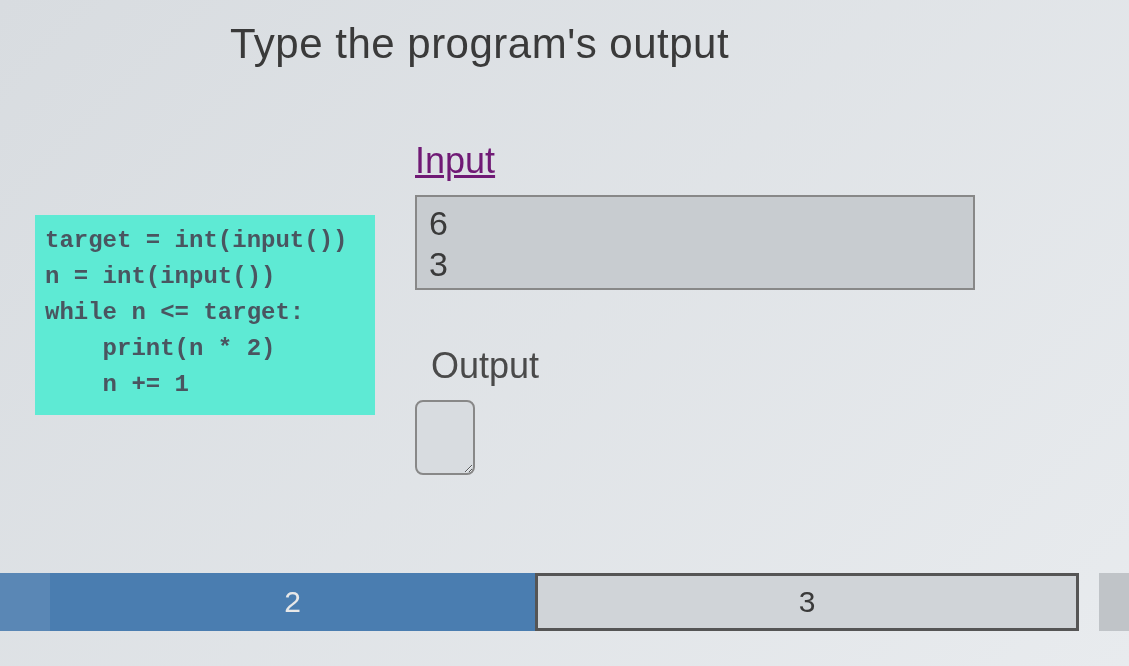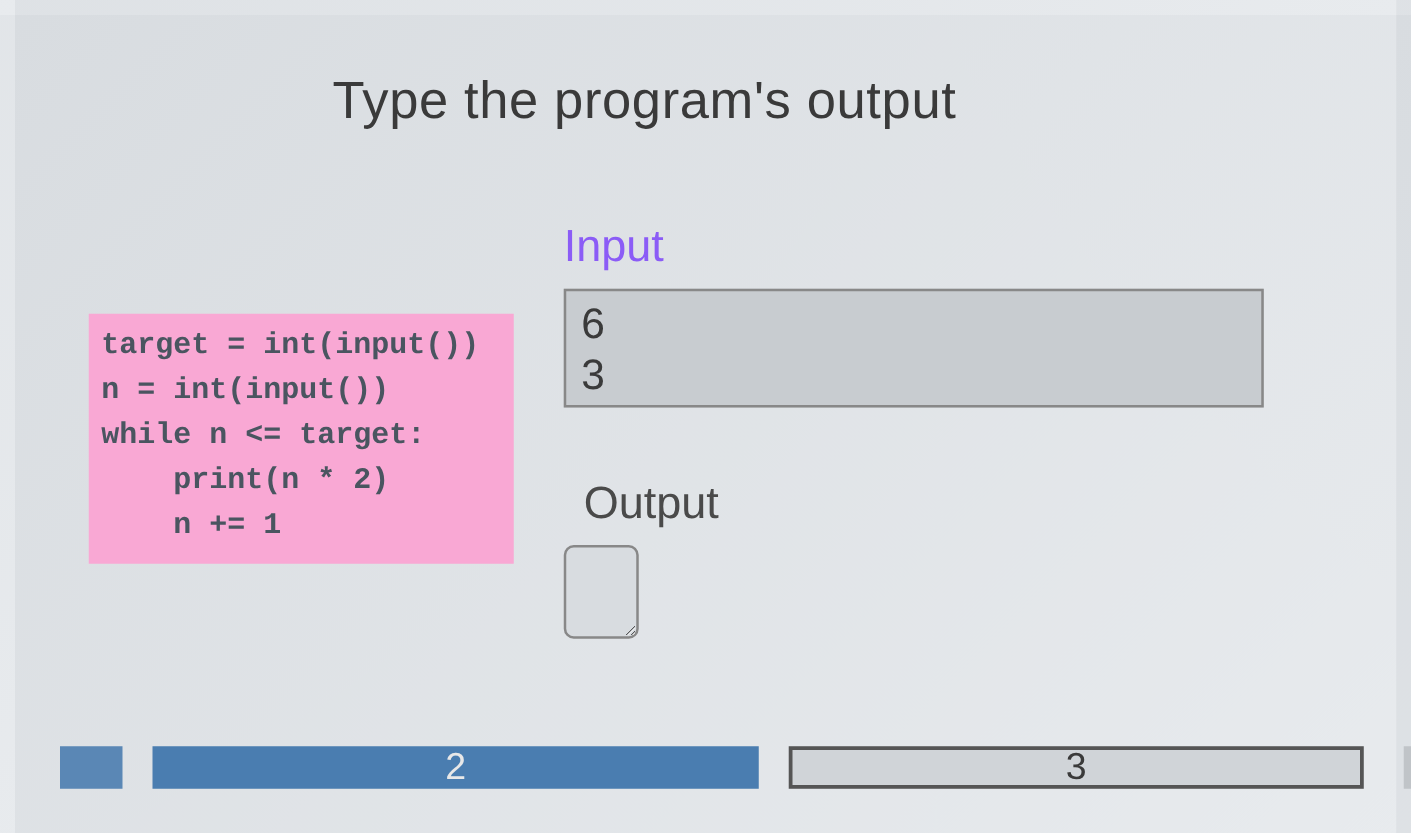--- a/index.html
+++ b/index.html
@@ -1,16 +1,16 @@
 <!DOCTYPE html>
 <html><head>
   <meta charset="utf-8">
   <style>
     * {
-      margin: 12px;
+      margin: 0;
       padding: 0;
       box-sizing: border-box;
     }
     
     body {
       width: 1129px;
       height: 666px;
       background: linear-gradient(135deg, #d8dce0 0%, #e8ebee 100%);
       font-family: Arial, Helvetica, sans-serif;
       position: relative;
@@ -26,37 +26,38 @@
       color: #3a3a3a;
       letter-spacing: 0.5px;
     }
     
     .code-block {
       position: absolute;
       top: 215px;
       left: 35px;
       width: 340px;
       height: 200px;
-      background: #f9a8d4;
+      background: #5eead4;
       padding: 8px 10px;
       font-family: 'Courier New', Courier, monospace;
       font-size: 24px;
       font-weight: bold;
       color: #4a5560;
       line-height: 1.5;
       white-space: pre;
     }
     
     .input-label {
       position: absolute;
       top: 140px;
       left: 415px;
       font-size: 36px;
-      color: #8b5cf6;
+      color: #701a75;
       font-weight: 400;
+      text-decoration: underline;
     }
     
     .input-box {
       position: absolute;
       top: 195px;
       left: 415px;
       width: 560px;
       height: 95px;
       background: #c8ccd0;
       border: 2px solid #888;

